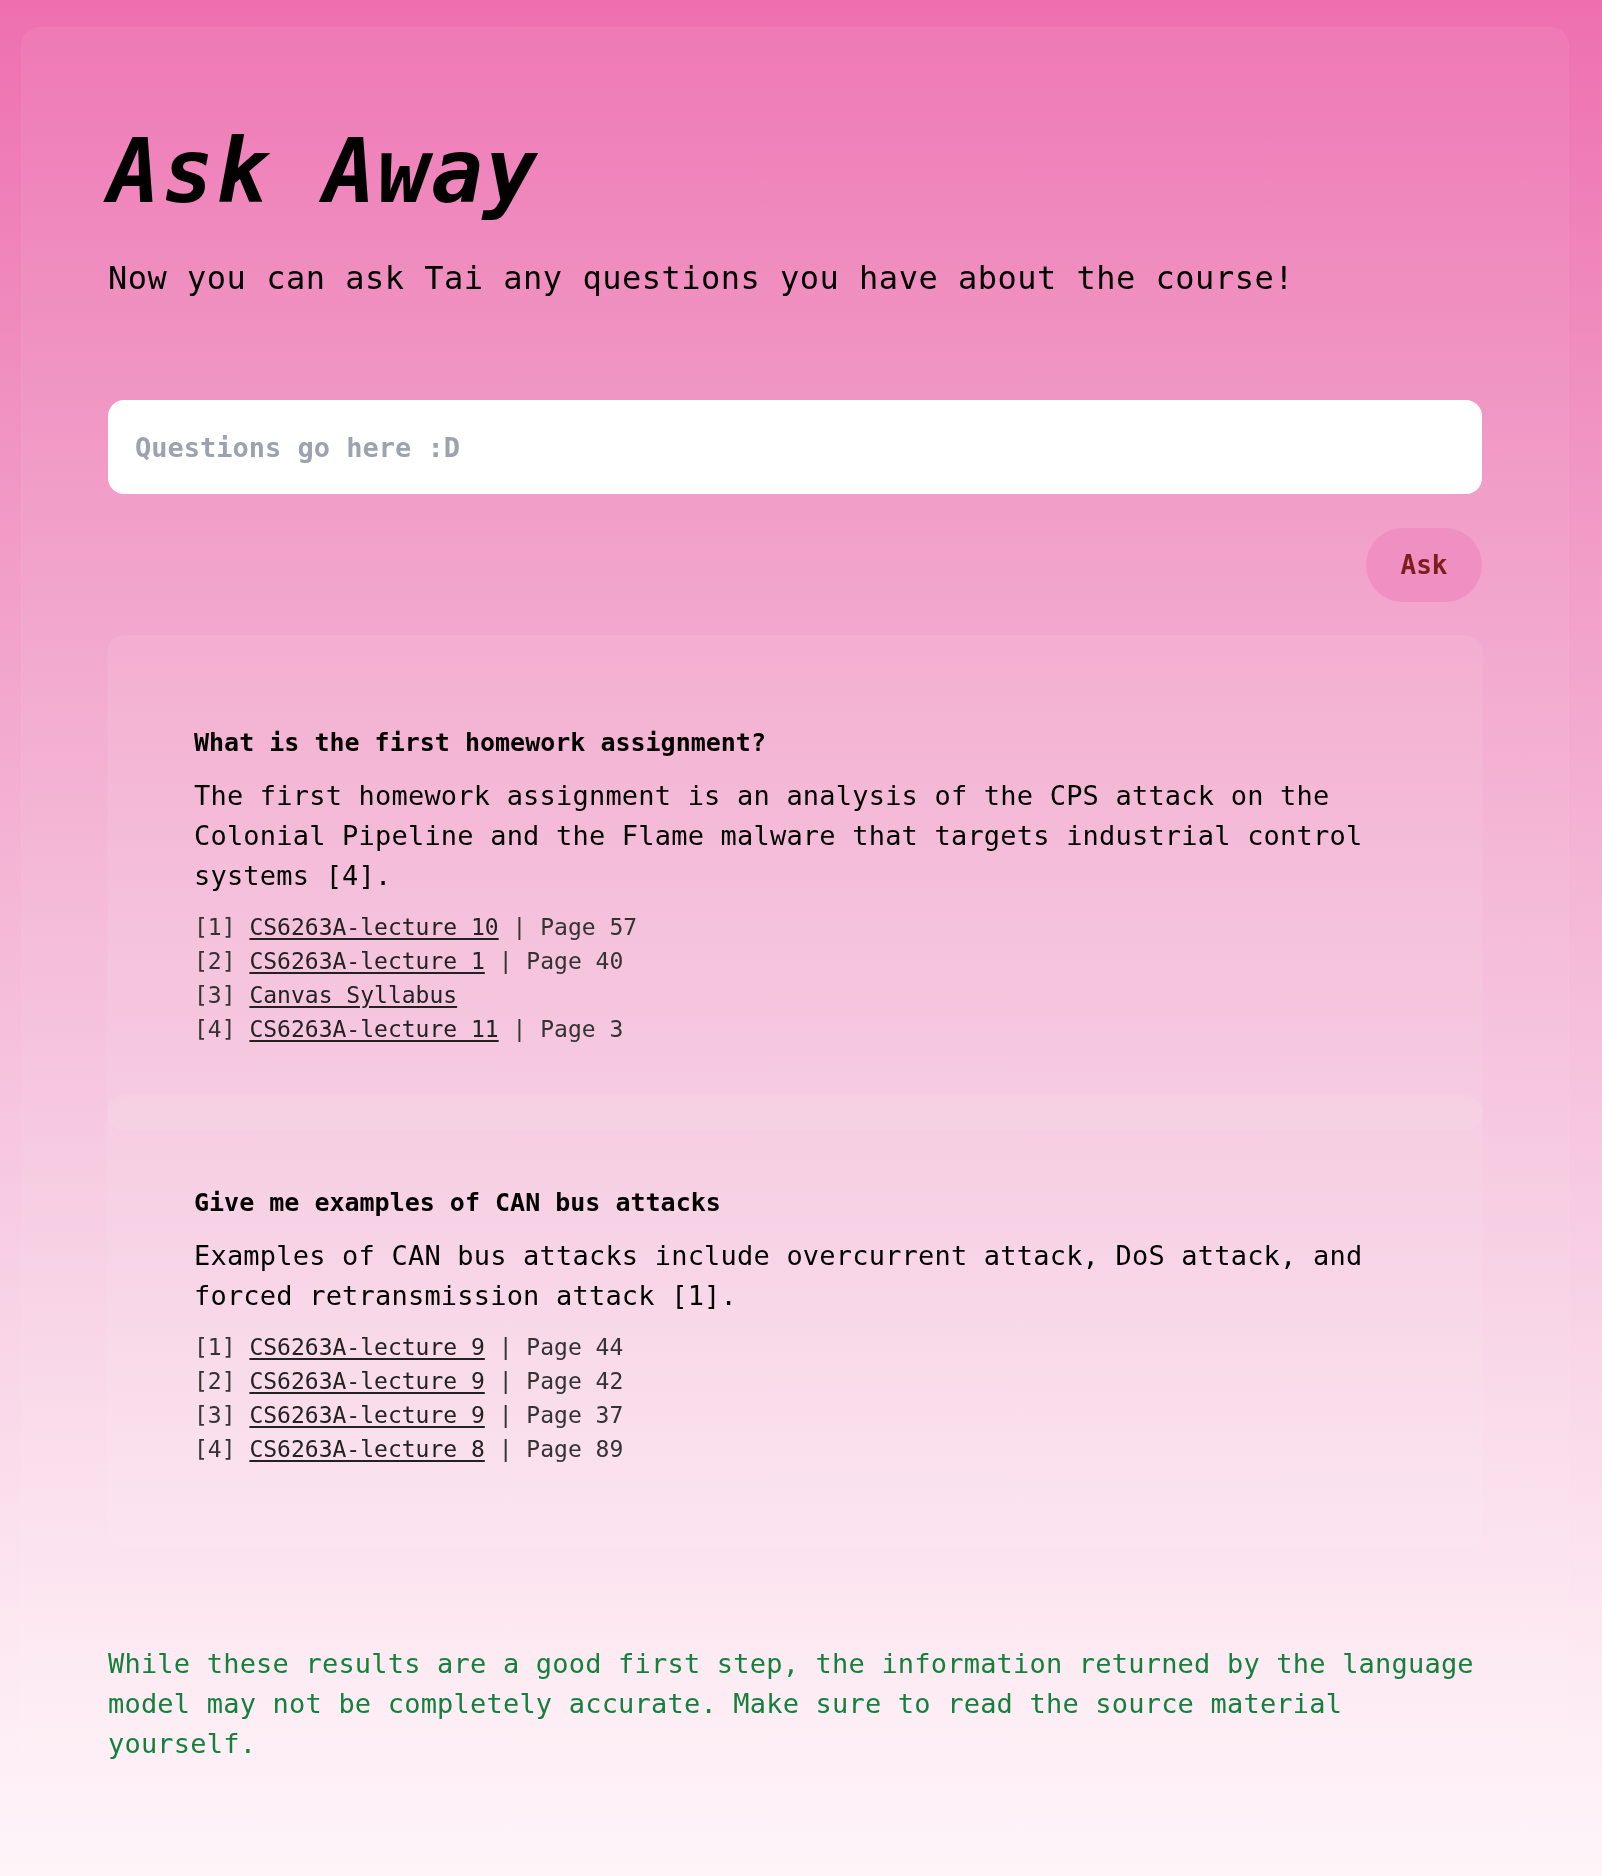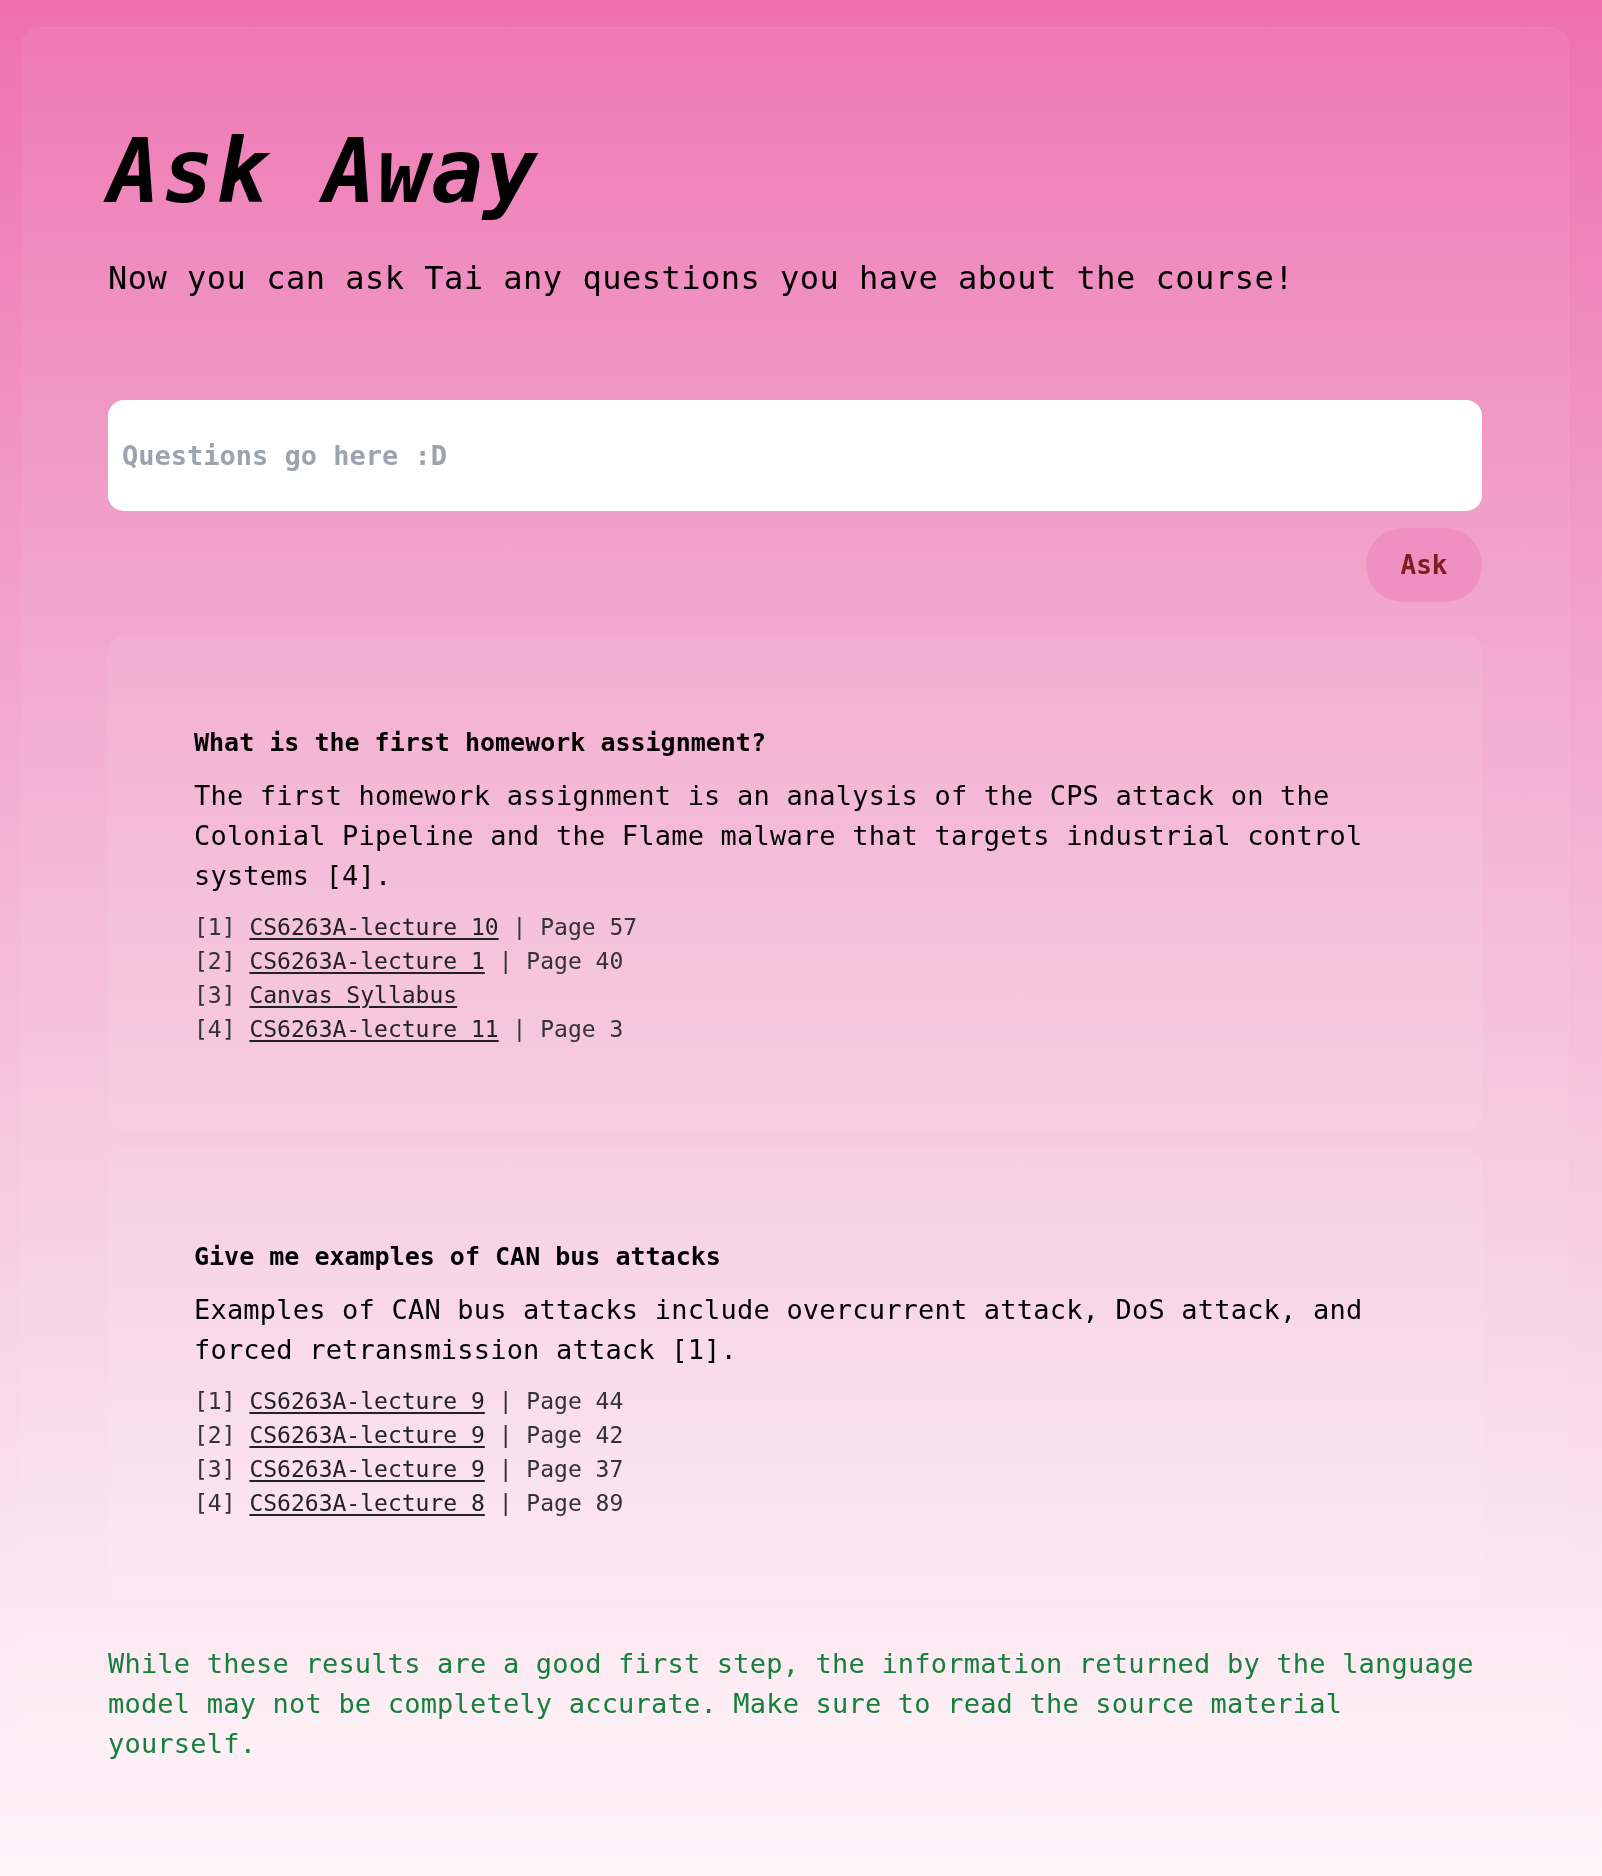--- a/index.html
+++ b/index.html
@@ -51,26 +51,26 @@
       width: 1374px;
       font-size: 32px;
       line-height: 60px;
       letter-spacing: 0.5px;
     }
     .ask-input {
       position: absolute;
       left: 0;
       top: 400px;
       width: 1374px;
-      height: 111px;
+      height: 94px;
       border-radius: 16px;
       background: #ffffff;
       border: none;
       outline: none;
-      padding: 0 14px;
+      padding: 0 27px;
       font-family: "DejaVu Sans Mono", monospace;
       font-size: 27px;
       font-weight: bold;
       color: #333;
     }
     .ask-input::placeholder {
       color: #9ca3af;
       font-weight: bold;
     }
     .ask-button {
@@ -176,21 +176,21 @@
         </li>
         <li class="source">
           <span class="idx">[4]</span>
           <a href="#">CS6263A-lecture 11</a>
           <span>| Page 3</span>
         </li>
       </ul>
     </div>
   </section>
 
-  <section class="qa-card" style="top:1150px; height:450px;">
+  <section class="qa-card" style="top:1096px; height:450px;">
     <div class="inner">
       <h3 class="question">Give me examples of CAN bus attacks</h3>
       <p class="answer">Examples of CAN bus attacks include overcurrent attack, DoS attack, and forced retransmission attack [1].</p>
       <ul class="sources">
         <li class="source">
           <span class="idx">[1]</span>
           <a href="#">CS6263A-lecture 9</a>
           <span>| Page 44</span>
         </li>
         <li class="source">

